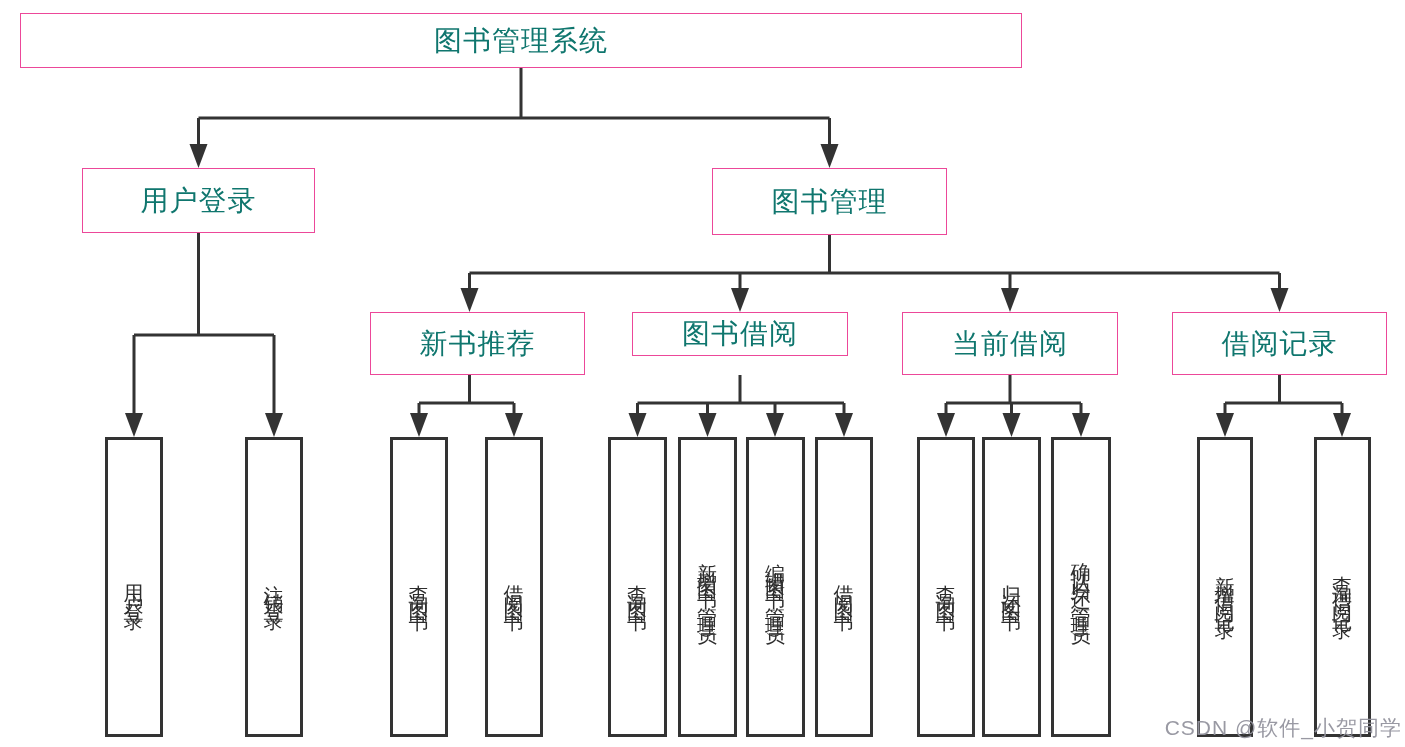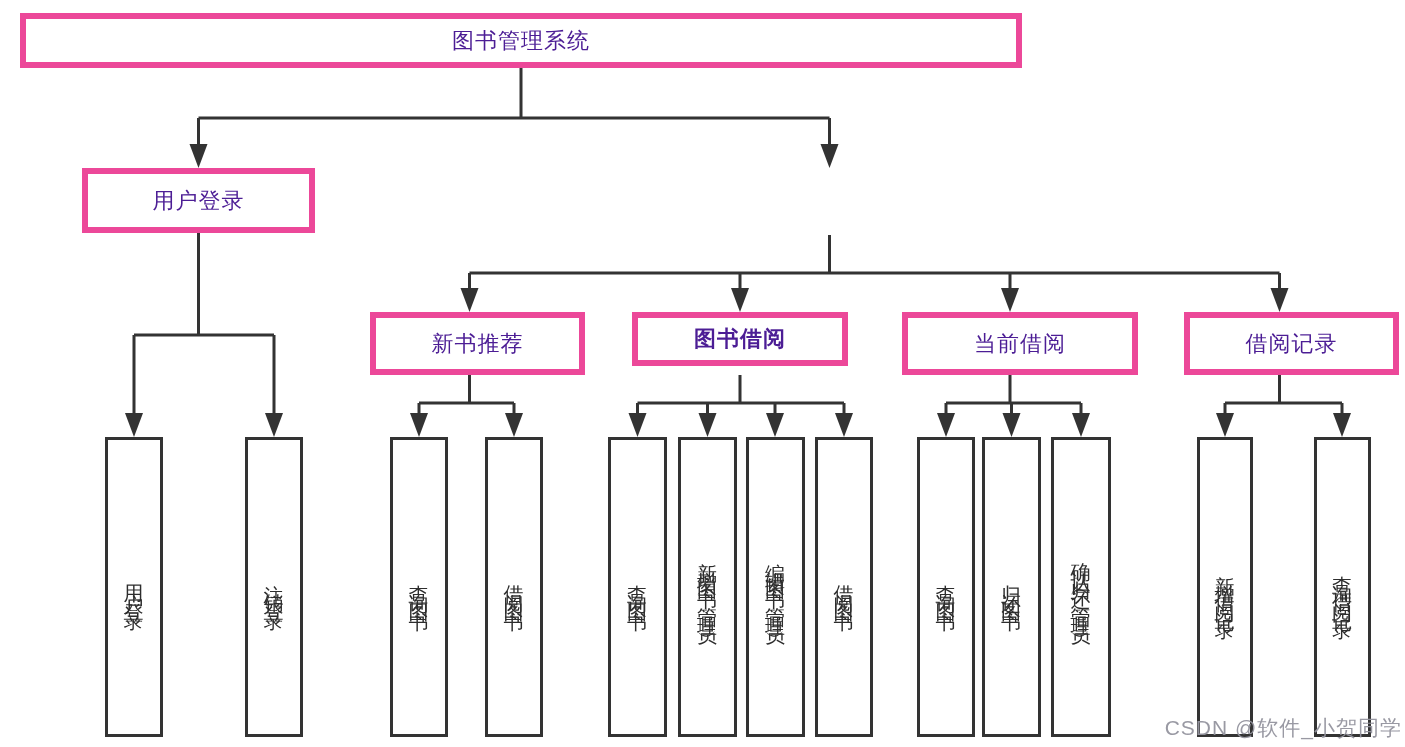--- a/index.html
+++ b/index.html
@@ -15,27 +15,27 @@
     overflow: hidden;
   }
   #wires {
     position: absolute;
     left: 0; top: 0;
     z-index: 1;
   }
   .node {
     position: absolute;
     box-sizing: border-box;
-    border: 6px solid #ec4899;
+    border: 1px solid #ec4899;
     background: #ffffff;
     display: flex;
     align-items: center;
     justify-content: center;
-    color: #4c1d95;
-    font-size: 22px;
+    color: #0f766e;
+    font-size: 28px;
     letter-spacing: 1px;
     z-index: 2;
   }
   .leaf {
     position: absolute;
     box-sizing: border-box;
     border: 3px solid #333333;
     background: #ffffff;
     top: 437px;
     height: 300px;
@@ -51,23 +51,23 @@
     font-size: 20px;
     letter-spacing: 9px;
     line-height: 1;
     white-space: nowrap;
   }
   
   #n-root          { left: 20px;   top: 13px;  width: 1002px; height: 55px; }
   #n-user-login    { left: 82px;   top: 168px; width: 233px;  height: 65px; }
   #n-book-mgmt     { left: 712px;  top: 168px; width: 235px;  height: 67px; }
   #n-new-book-rec  { left: 362px;  top: 312px; width: 215px;  height: 63px; margin-left: 8px; }
-  #n-book-borrow   { left: 632px;  top: 312px; width: 216px;  height: 54px; font-weight: bold; }
-  #n-current-borrow{ left: 902px;  top: 312px; width: 236px;  height: 63px; justify-content: center; }
-  #n-borrow-record { left: 1172px; top: 312px; width: 215px;  height: 63px; margin-left: 12px; }
+  #n-book-borrow   { left: 632px;  top: 312px; width: 216px;  height: 44px; }
+  #n-current-borrow{ left: 902px;  top: 312px; width: 216px;  height: 63px; justify-content: center; }
+  #n-borrow-record { left: 1172px; top: 312px; width: 215px;  height: 63px; }
   
   #l-ul-login   { left: 105px;  width: 58px; }
   #l-ul-logout  { left: 245px;  width: 58px; }
   #l-nbr-query  { left: 390px;  width: 58px; }
   #l-nbr-borrow { left: 485px;  width: 58px; }
   #l-bb-query   { left: 608px;  width: 59px; }
   #l-bb-add     { left: 678px;  width: 59px; }
   #l-bb-edit    { left: 746px;  width: 59px; }
   #l-bb-borrow  { left: 815px;  width: 58px; }
   #l-cb-query   { left: 917px;  width: 58px; }
@@ -135,20 +135,23 @@
     </g>
   </svg>
 
   <div class="node" id="n-root">
     <span>图书管理系统</span>
   </div>
 
   <div class="node" id="n-user-login">
     <span>用户登录</span>
   </div>
+  <div class="node" id="n-book-mgmt">
+    <span>图书管理</span>
+  </div>
 
   <div class="node" id="n-new-book-rec">
     <span>新书推荐</span>
   </div>
   <div class="node" id="n-book-borrow">
     <span>图书借阅</span>
   </div>
   <div class="node" id="n-current-borrow">
     <span>当前借阅</span>
   </div>

